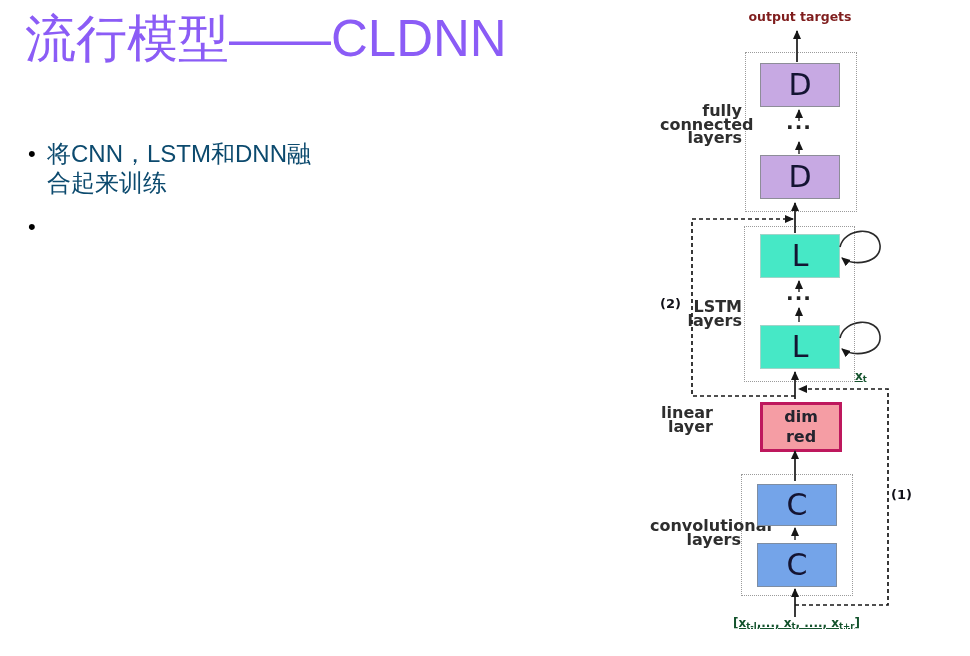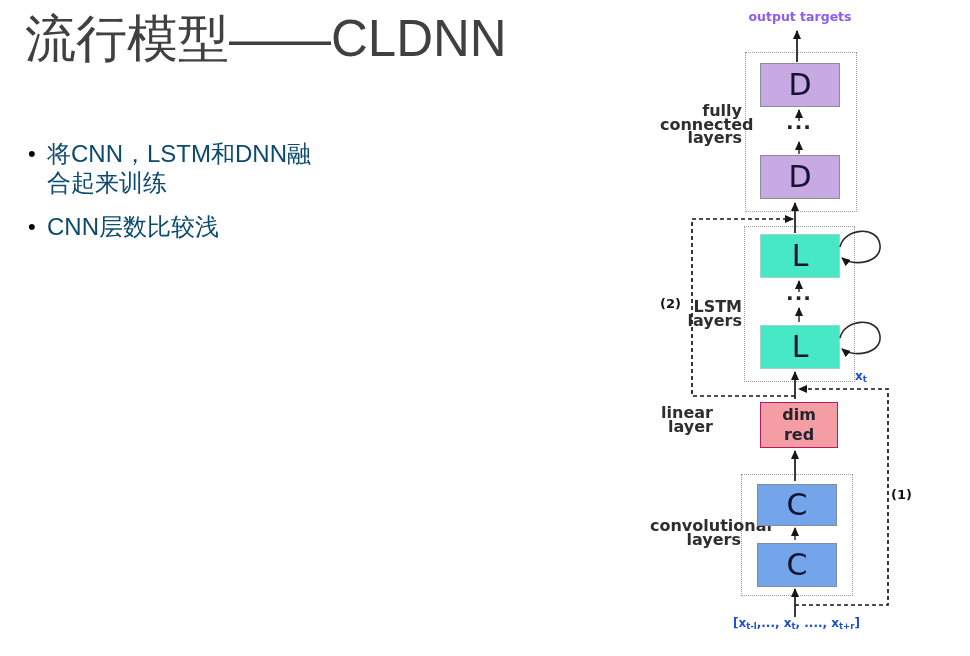--- a/index.html
+++ b/index.html
@@ -3,21 +3,21 @@
 <meta charset="utf-8">
 <style>
   html,body{margin:0;padding:0;}
   body{
     width:970px;height:656px;background:#ffffff;position:relative;overflow:hidden;
     font-family:"Liberation Sans","DejaVu Sans",sans-serif;color:#000;
   }
   
   .slide-title{
     position:absolute;left:25px;top:6px;width:600px;
-    font-size:51px;line-height:66px;font-weight:500;color:#404040;
+    font-size:51px;line-height:66px;font-weight:500;color:#8b5cf6;
     letter-spacing:0px;white-space:nowrap;
   }
   .bullets{position:absolute;left:28px;top:139px;width:330px;}
   .bullet-item{display:flex;margin-bottom:15px;}
   .bullet-mark{
     width:19px;flex:0 0 19px;font-size:22px;line-height:29px;color:#000;
   }
   .bullet-text{
     font-size:24px;line-height:29px;color:#0c4a6e;white-space:pre-line;
   }
@@ -38,45 +38,44 @@
     position:absolute;z-index:3;font-family:"DejaVu Sans","Liberation Sans",sans-serif;
     font-weight:700;font-size:13px;color:#101018;
   }
   .dots{
     position:absolute;z-index:4;width:30px;text-align:center;
     font-family:"DejaVu Sans",sans-serif;font-weight:700;font-size:20px;line-height:20px;color:#222;
     letter-spacing:1px;
   }
   .output-label{
     position:absolute;left:748px;top:9px;width:104px;text-align:center;z-index:3;
-    font-family:"DejaVu Sans","Liberation Sans",sans-serif;font-weight:700;font-size:12.5px;color:#8b5cf6;
+    font-family:"DejaVu Sans","Liberation Sans",sans-serif;font-weight:700;font-size:12.5px;color:#7f1d1d;
   }
   .xt-label,.input-label{
     position:absolute;z-index:6;font-family:"DejaVu Sans","Liberation Sans",sans-serif;
-    font-weight:700;color:#1d4ed8;
+    font-weight:700;color:#14532d;text-decoration:underline;
   }
   .xt-label{left:855px;top:369px;font-size:12px;}
   .input-label{left:733px;top:616px;width:150px;text-align:left;font-size:12px;white-space:nowrap;}
   .sub{font-size:8.5px;vertical-align:-2px;font-weight:700;}
   svg.overlay{position:absolute;left:0;top:0;z-index:5;pointer-events:none;}
 </style>
 </head>
 <body>
 
 <div class="slide-title">流行模型——CLDNN</div>
 
 <div class="bullets">
   <div class="bullet-item">
     <span class="bullet-mark">•</span>
     <span class="bullet-text">将CNN，LSTM和DNN融
 合起来训练</span>
   </div>
   <div class="bullet-item">
     <span class="bullet-mark">•</span>
-    <span class="bullet-text">CNN层数比较浅</span>
   </div>
 </div>
 
 <div>
 
   <div class="output-label">output targets</div>
 
   <div class="dotted-box" style="left:745px;top:52px;width:110px;height:158px;"></div>
   <div class="dotted-box" style="left:744px;top:226px;width:109px;height:154px;"></div>
   <div class="dotted-box" style="left:741px;top:474px;width:110px;height:120px;"></div>
@@ -99,21 +98,21 @@
   </div>
   <div class="layer-box" style="left:760px;top:155px;width:78px;height:42px;background:#c7a9e3;border:1px solid #8d8d98;">
     <span class="letter">D</span>
   </div>
   <div class="layer-box" style="left:760px;top:234px;width:78px;height:42px;background:#46e8c6;border:1px solid #9fd4c8;">
     <span class="letter">L</span>
   </div>
   <div class="layer-box" style="left:760px;top:325px;width:78px;height:42px;background:#46e8c6;border:1px solid #9fd4c8;">
     <span class="letter">L</span>
   </div>
-  <div class="layer-box" style="left:760px;top:402px;width:76px;height:44px;background:#f59da4;border:1px solid #be185d;">
+  <div class="layer-box" style="left:760px;top:402px;width:76px;height:44px;background:#f59da4;border:3px solid #be185d;">
     <span class="dimred-text">dim
 red</span>
   </div>
   <div class="layer-box" style="left:757px;top:484px;width:78px;height:40px;background:#74a4e9;border:1px solid #7e8da2;">
     <span class="letter">C</span>
   </div>
   <div class="layer-box" style="left:757px;top:543px;width:78px;height:42px;background:#74a4e9;border:1px solid #7e8da2;">
     <span class="letter">C</span>
   </div>
 

